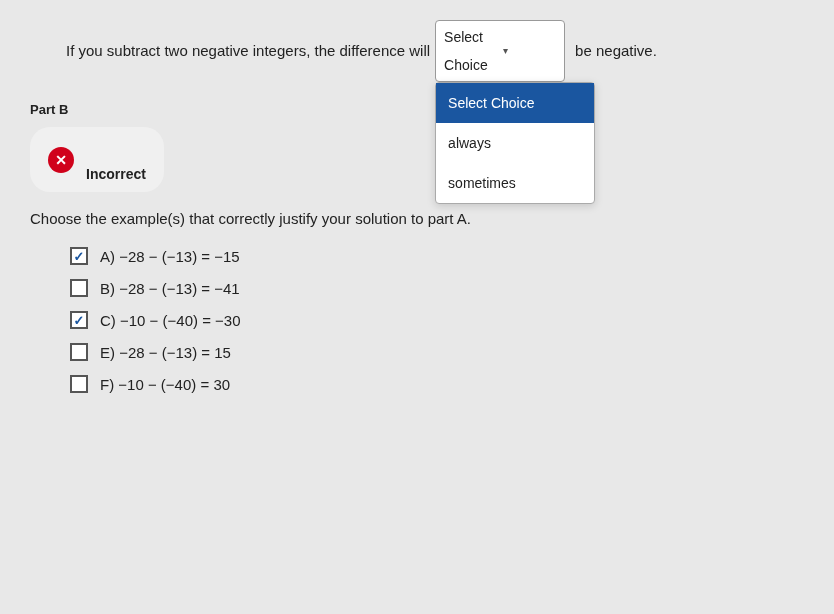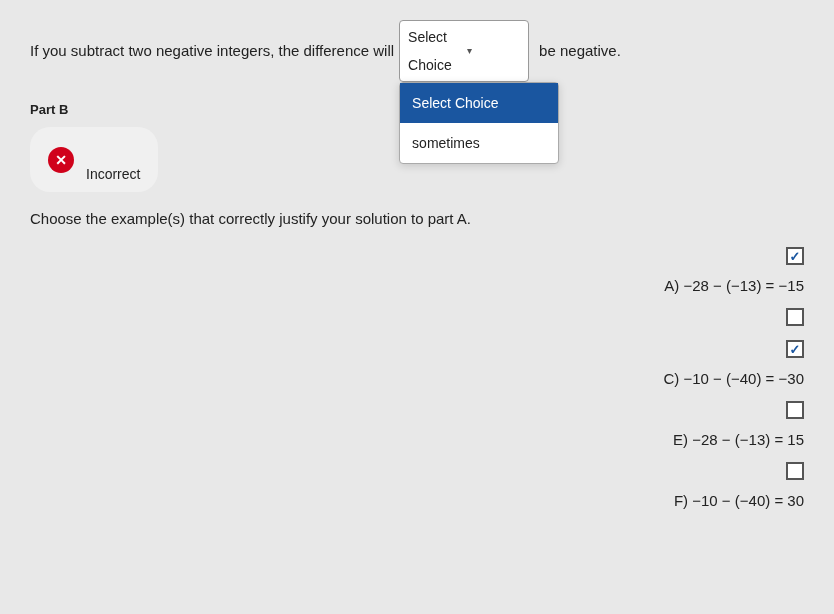--- a/index.html
+++ b/index.html
@@ -112,44 +112,43 @@
       font-weight: bold;
       flex-shrink: 0;
     }
 
     .incorrect-text {
       font-size: 14px;
       color: #222;
     }
 
     .incorrect-title {
-      font-weight: normal;
+      font-weight: bold;
       display: block;
       margin-top: 29px;
     }
 
     .choose-text {
       font-size: 15px;
       margin-bottom: 20px;
       color: #222;
     }
 
     .choices-list {
       display: flex;
       flex-direction: column;
       gap: 14px;
       margin-left: 40px;
     }
 
     .choice-item {
       display: flex;
-      align-items: flex-end;
+      align-items: center;
       gap: 12px;
       font-size: 15px;
-      flex-direction: column;
     }
 
     .checkbox {
       width: 18px;
       height: 18px;
       border: 2px solid #555;
       display: flex;
       align-items: center;
       justify-content: center;
       background: #fff;
@@ -172,40 +171,42 @@
     .choice-label {
       font-size: 15px;
     }
 
     .inline-sentence {
       display: flex;
       align-items: center;
       flex-wrap: wrap;
       line-height: 2;
       font-size: 15px;
+      margin-left: 36px;
     }
 
     .be-negative {
       font-size: 15px;
       margin-left: 5px;
     }
   </style>
 </head>
 <body>
 
 <div class="question-row">
   <div class="inline-sentence">
     <span class="question-text">If you subtract two negative integers, the difference will</span>
     <div class="select-wrapper">
       <div class="select-trigger">
         <span>Select Choice</span>
         <span class="chevron">▾</span>
       </div>
       <div class="dropdown-menu">
         <div class="dropdown-item selected">Select Choice</div>
+        <div class="dropdown-item">always</div>
         <div class="dropdown-item">sometimes</div>
       </div>
     </div>
     <span class="be-negative question-text">be negative.</span>
   </div>
 </div>
 
 <div class="part-b">Part B</div>
 
 <div class="incorrect-box">
@@ -219,20 +220,21 @@
 
 <div class="choices-list">
 
   <div class="choice-item">
     <div class="checkbox checked"></div>
     <span class="choice-label">A) −28 − (−13) = −15</span>
   </div>
 
   <div class="choice-item">
     <div class="checkbox"></div>
+    <span class="choice-label">B) −28 − (−13) = −41</span>
   </div>
 
   <div class="choice-item">
     <div class="checkbox checked"></div>
     <span class="choice-label">C) −10 − (−40) = −30</span>
   </div>
 
 
   <div class="choice-item">
     <div class="checkbox"></div>

